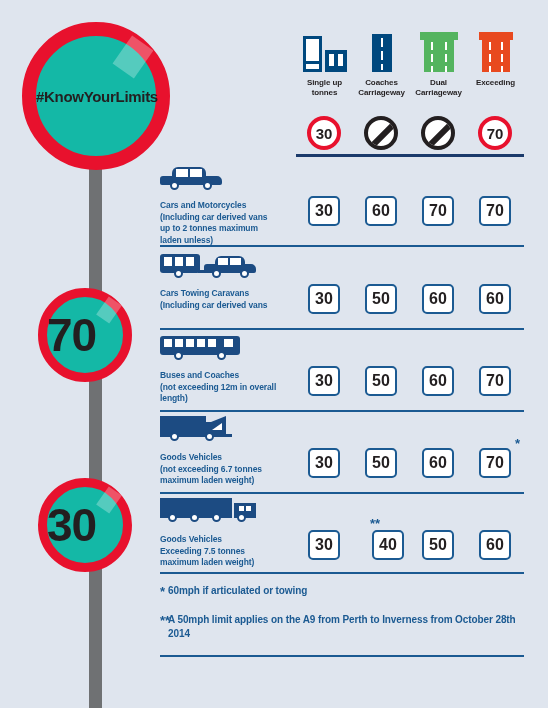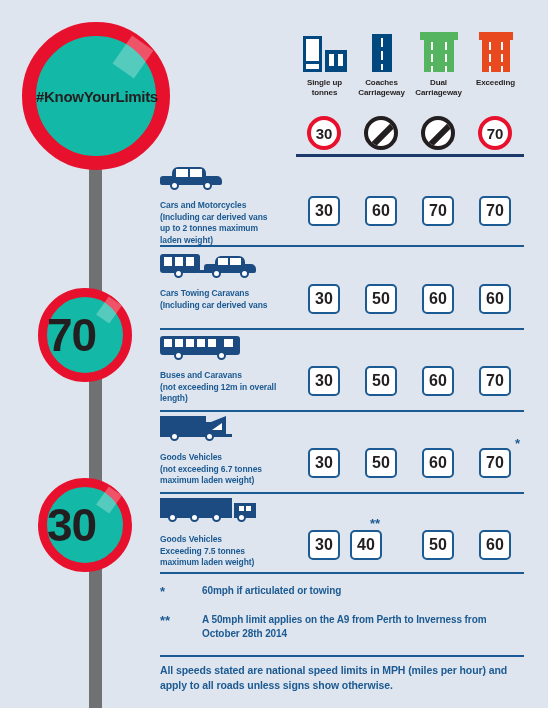--- a/index.html
+++ b/index.html
@@ -120,21 +120,21 @@
   .rule{position:absolute;left:160px;width:364px;height:2px;background:#1b5a92;}
 
   
   .blue{background:#1c4b82;position:absolute;}
   .wheel{position:absolute;width:9px;height:9px;border-radius:50%;background:#fff;
           border:2px solid #1c4b82;box-sizing:border-box;}
 
   
   .fn{position:absolute;left:160px;color:#1b5a92;font-weight:bold;}
   .fn .mark{position:absolute;left:0;top:0;width:26px;font-size:13px;}
-  .fn .txt{margin-left:42px;font-size:10px;line-height:1.42;letter-spacing:-0.1px;}
+  .fn .txt{margin-left:8px;font-size:10px;line-height:1.42;letter-spacing:-0.1px;}
   .note{
     position:absolute;left:160px;top:663px;width:360px;
     color:#1b5a92;font-weight:bold;font-size:10.5px;line-height:1.45;
     letter-spacing:-0.1px;
   }
 </style>
 </head>
 <body>
 
 <div class="canvas">
@@ -247,21 +247,21 @@
         <div style="position:absolute;left:16px;top:5px;width:12px;height:8px;background:#fff;"></div>
         <div style="position:absolute;left:30px;top:5px;width:12px;height:8px;background:#fff;"></div>
         <div class="wheel" style="left:10px;top:17px;"></div>
         <div class="wheel" style="left:43px;top:17px;"></div>
       </div>
     </div>
     <div class="name">
       <div>Cars and Motorcycles</div>
       <div>(Including car derived vans</div>
       <div>up to 2 tonnes maximum</div>
-      <div>laden weight)</div>
+      <div>laden unless)</div>
     </div>
     <div class="vals">
       <div class="vbox" style="left:12px;">30</div>
       <div class="vbox" style="left:69px;">60</div>
       <div class="vbox" style="left:126px;">70</div>
       <div class="vbox" style="left:183px;">70</div>
     </div>
   </div>
   <div class="rule" style="top:245px;"></div>
 
@@ -303,21 +303,21 @@
         <div style="position:absolute;left:15px;top:5px;width:8px;height:8px;background:#fff;"></div>
         <div style="position:absolute;left:26px;top:5px;width:8px;height:8px;background:#fff;"></div>
         <div style="position:absolute;left:37px;top:5px;width:8px;height:8px;background:#fff;"></div>
         <div style="position:absolute;left:48px;top:5px;width:8px;height:8px;background:#fff;"></div>
         <div style="position:absolute;left:64px;top:5px;width:9px;height:8px;background:#fff;"></div>
         <div class="wheel" style="left:14px;top:17px;"></div>
         <div class="wheel" style="left:57px;top:17px;"></div>
       </div>
     </div>
     <div class="name">
-      <div>Buses and Caravans</div>
+      <div>Buses and Coaches</div>
       <div>(not exceeding 12m in overall</div>
       <div>length)</div>
     </div>
     <div class="vals">
       <div class="vbox" style="left:12px;">30</div>
       <div class="vbox" style="left:69px;">50</div>
       <div class="vbox" style="left:126px;">60</div>
       <div class="vbox" style="left:183px;">70</div>
     </div>
   </div>
@@ -363,35 +363,34 @@
         <div class="wheel" style="left:77px;top:15px;"></div>
       </div>
     </div>
     <div class="name">
       <div>Goods Vehicles</div>
       <div>Exceeding 7.5 tonnes</div>
       <div>maximum  laden weight)</div>
     </div>
     <div class="vals">
       <div class="vbox" style="left:12px;">30</div>
-      <div class="vbox" style="left:54px;">40</div>
+      <div class="vbox" style="left:76px;">40</div>
       <div class="vbox" style="left:126px;">50</div>
       <div class="vbox" style="left:183px;">60</div>
       <div class="star" style="left:74px;top:-14px;">**</div>
     </div>
   </div>
   <div class="rule" style="top:572px;"></div>
 
   <div class="fn" style="top:584px;width:360px;">
     <div class="mark">*</div>
     <div class="txt">60mph if articulated or towing</div>
   </div>
 
   <div class="fn" style="top:613px;width:360px;">
     <div class="mark">**</div>
     <div class="txt">A 50mph limit applies on the A9 from Perth to Inverness from October 28th 2014</div>
   </div>
 
   <div class="rule" style="top:655px;"></div>
 
-  <div class="note">All speeds stated are national speed limits in MPH (miles per hour) and apply to all roads unless signs show otherwise.</div>
 
 </div>
 
 </body></html>

